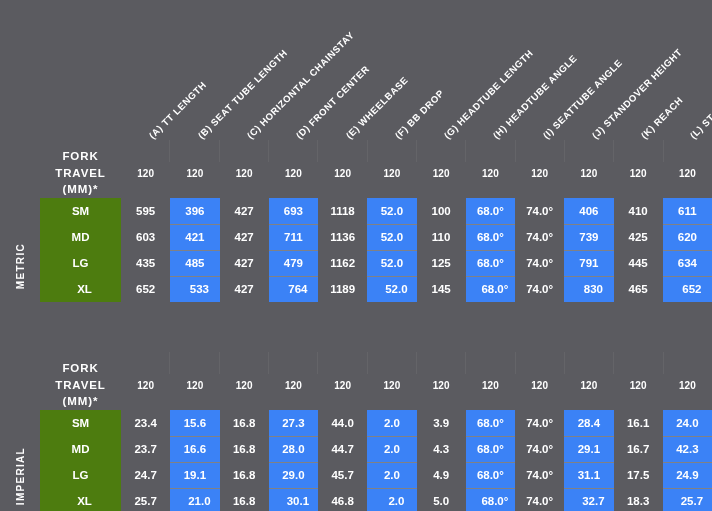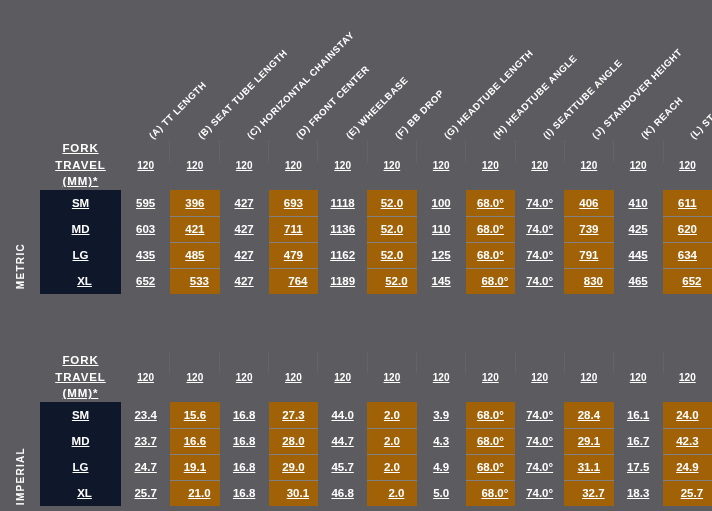--- a/index.html
+++ b/index.html
@@ -45,25 +45,24 @@
     writing-mode: vertical-rl;
     transform: rotate(180deg);
     font-size:10px;
     font-weight:bold;
     letter-spacing:1.3px;
     color:#ffffff;
   }
 
   table.geo {
     position:absolute;
-    left:40px; top:0;
+    left:40px; top:8px;
     width:672px;
     border-collapse:collapse;
     table-layout:fixed;
-    text-decoration:underline;
   }
   table.geo col.c-label { width:81px; }
   table.geo col.c-data  { width:49.25px; }
 
   table.geo td, table.geo th {
     padding:0;
     text-align:center;
     vertical-align:middle;
     font-size:11.5px;
     font-weight:bold;
@@ -83,28 +82,28 @@
   }
   tr.fork-row td.datacell { font-size:10px; font-weight:bold; }
 
   
   tr.size-row td { height:26px; }
   td.size-name {
     text-align:left;
     padding-left:10px;
     font-size:11.5px;
     font-weight:bold;
-    background:#0f172a;
+    background:#4d7c0f;
     color:#ffffff;
     border-bottom:1px solid #8b8b8e;
   }
   tr.size-row:last-child td.size-name { border-bottom:none;padding-left:8px; }
 
   
-  td.shade { background:#a16207; }
+  td.shade { background:#3b82f6; }
   tr.size-row td.shade { border-bottom:1px solid #818184; }
   tr.size-row:last-child td.shade { border-bottom:none;padding-left:9px; }
 
   
   .sep-lines { position:absolute; left:121px; top:0; height:22px; width:591px; display:flex; }
   .sep-lines i { flex:1 1 0; border-right:1px solid rgba(255,255,255,0.055); }
   .sep-lines i:last-child { border-right:none; }
 </style>
 </head>
 <body>

